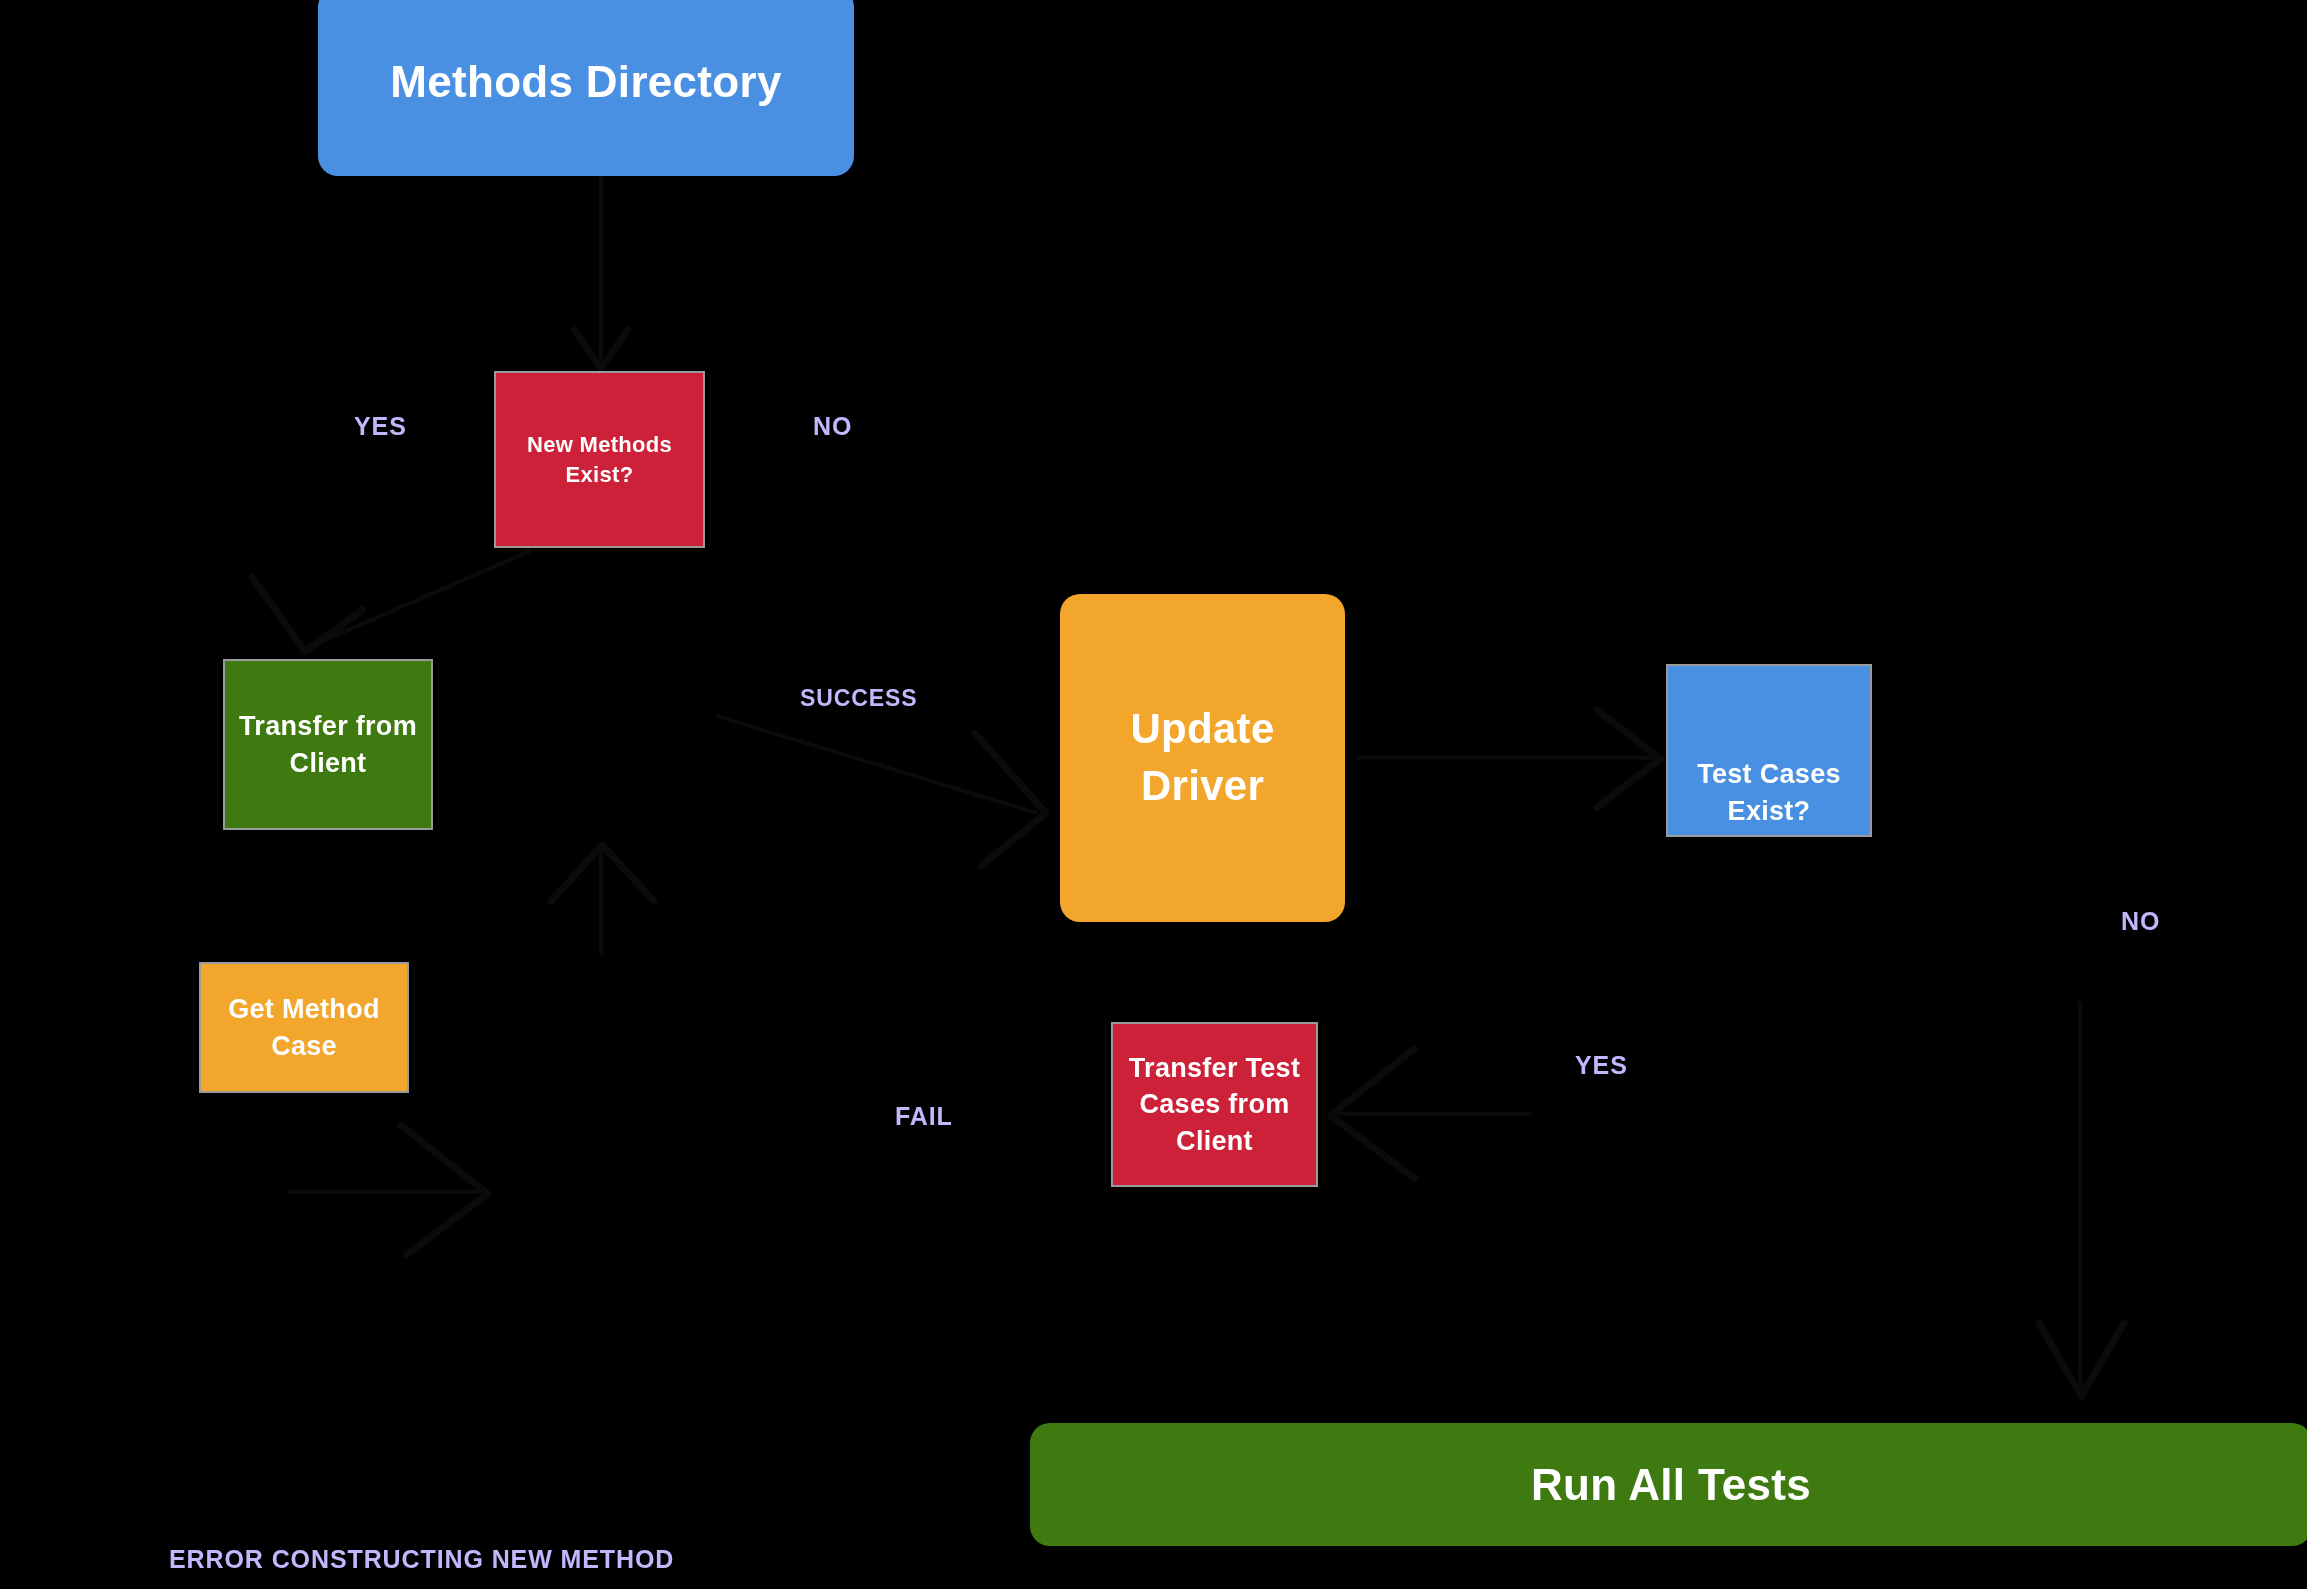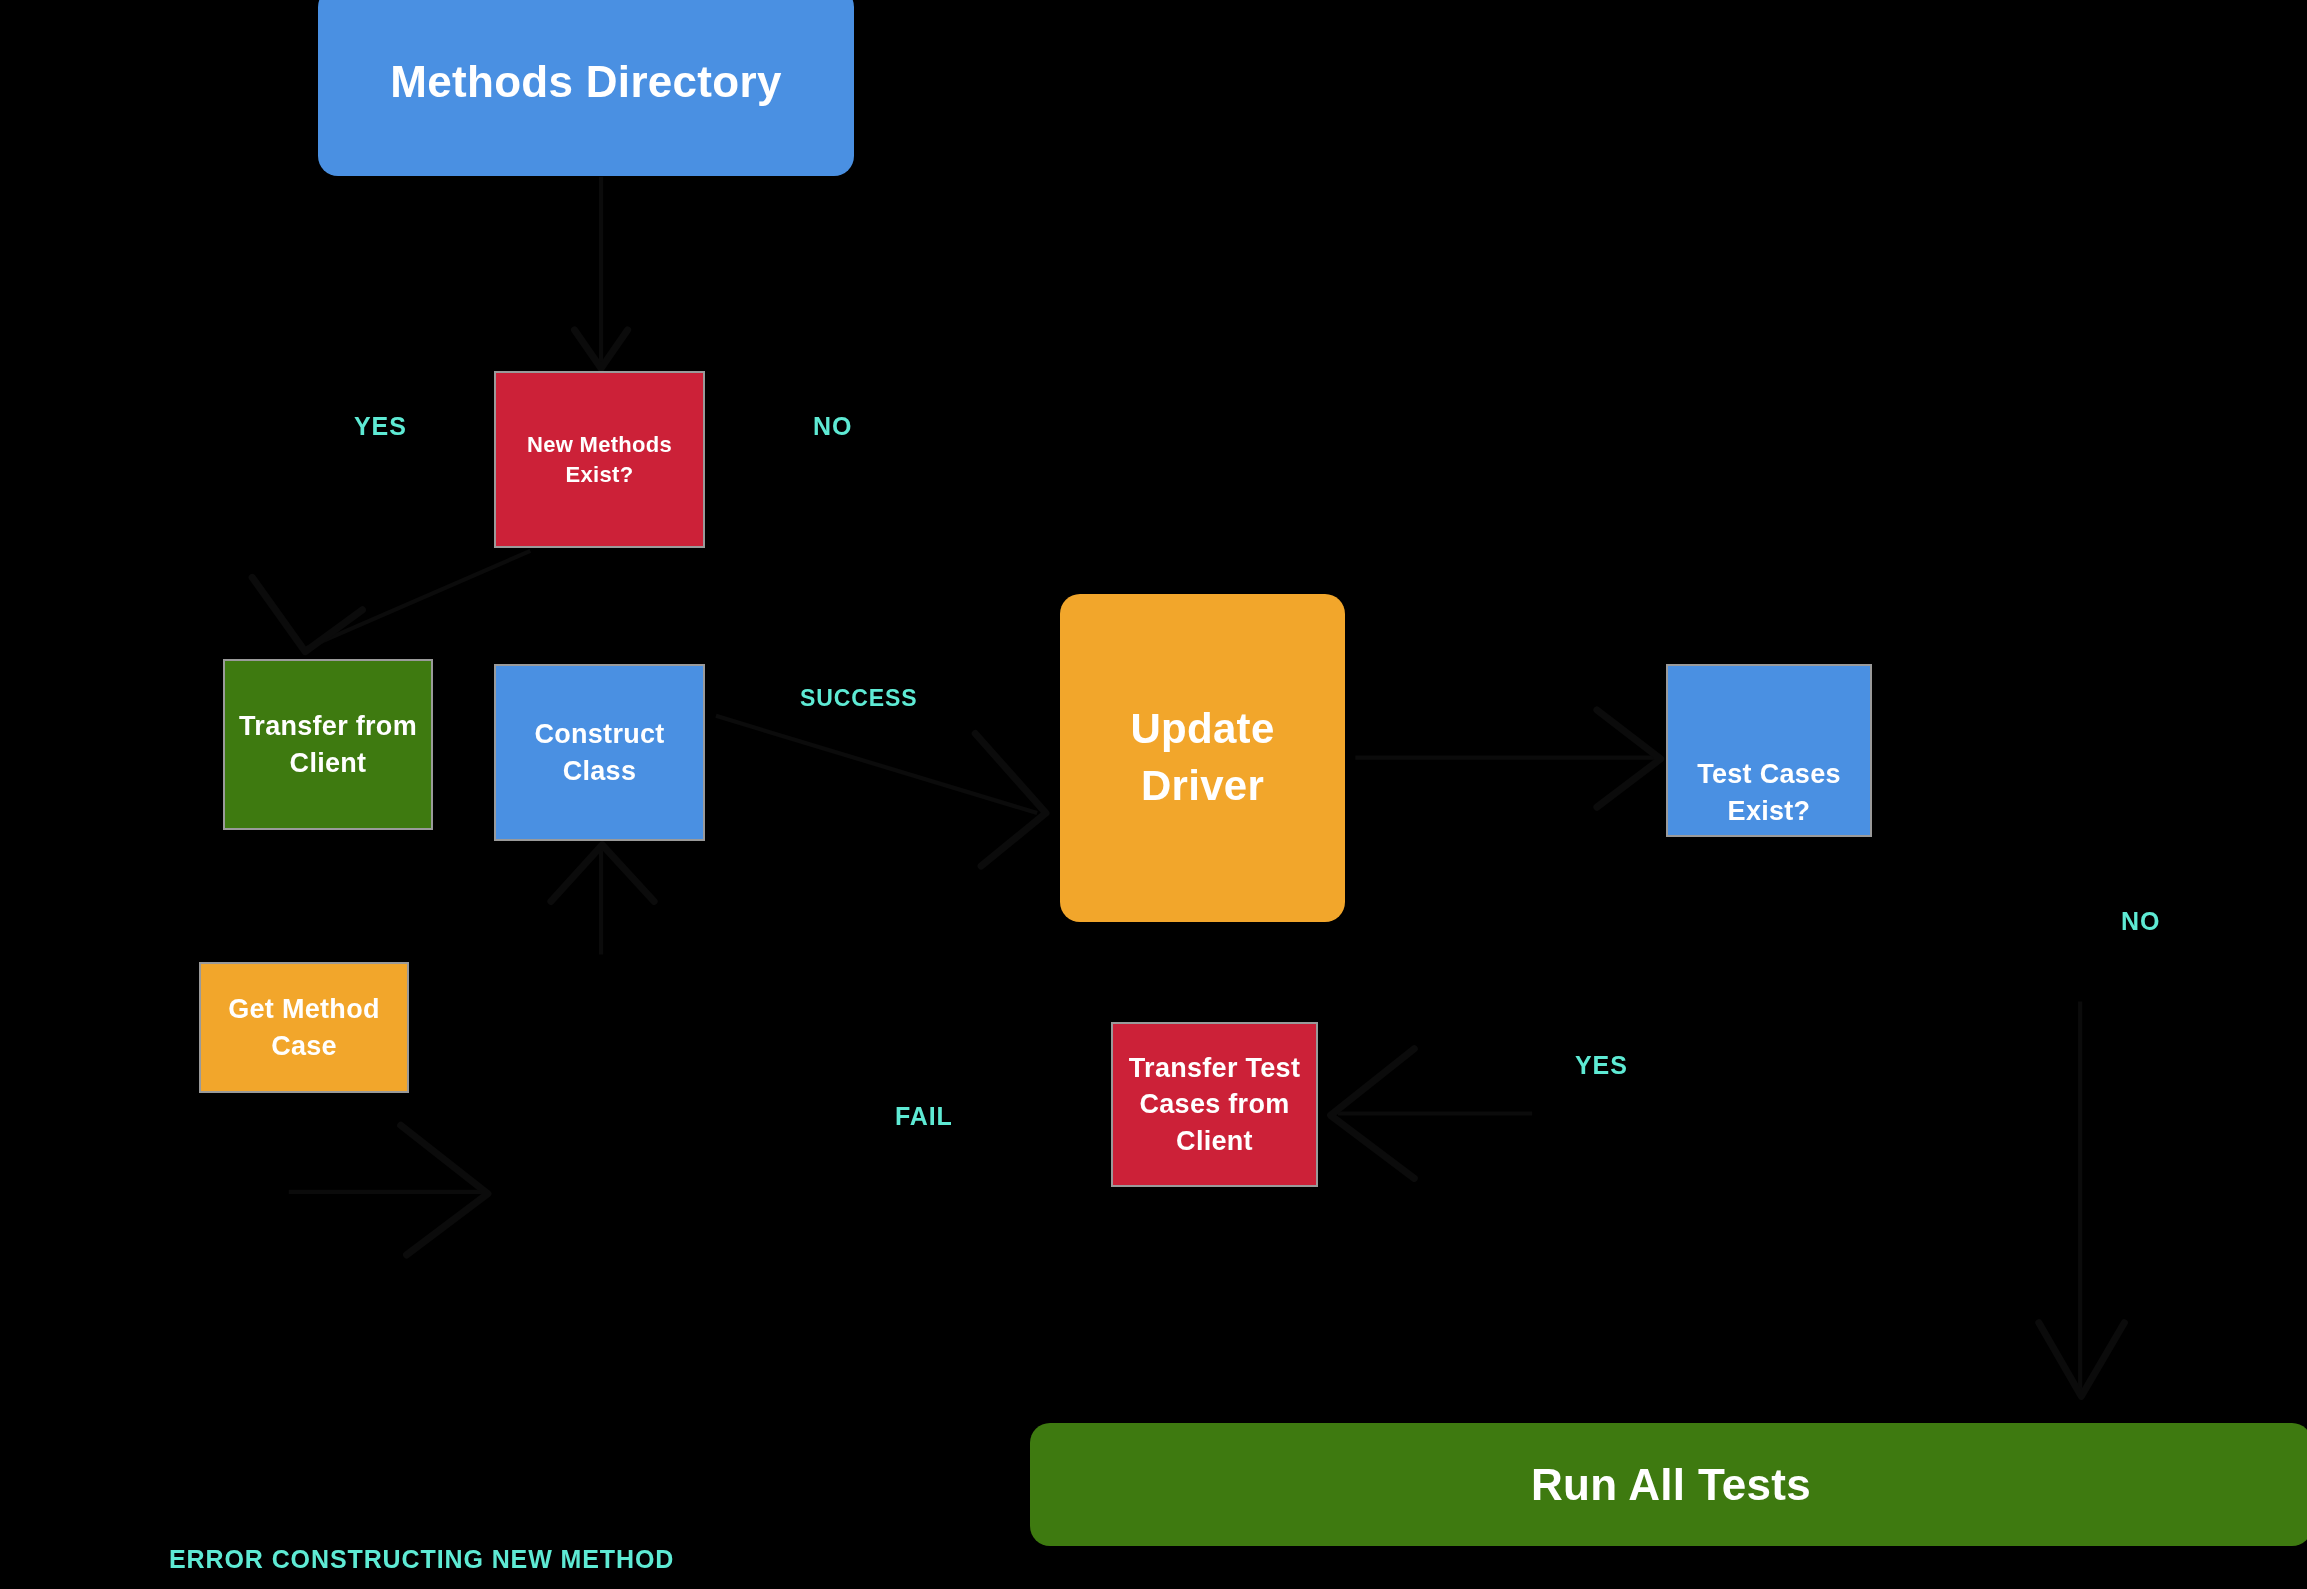--- a/index.html
+++ b/index.html
@@ -29,21 +29,21 @@
     padding: 5.9px 10.6px;
   }
   .node.sq {
     border: 2.9px solid #9a9a9a;
   }
   .node.round {
     border-radius: 20px;
   }
   .edge-label {
     position: absolute;
-    color: #5eead4;
+    color: #c4b5fd;
     font-weight: bold;
     letter-spacing: 0.9px;
     white-space: nowrap;
   }
   svg.wires {
     position: absolute;
     left: 0;
     top: 0;
     width: 2307px;
     height: 1589px;
@@ -117,24 +117,20 @@
   <div class="node sq" style="left:494px; top:371px; width:211px; height:177px; background:#cc2138; font-size:22px;text-align:center;">
     <span class="multiline" style="white-space:pre-line;">New Methods
 Exist?</span>
   </div>
 
   <div class="node sq" style="left:199px; top:659px; width:210px; height:171px; background:#3e7a10; font-size:27px;margin-left:24px;">
     <span style="white-space:pre-line;">Transfer from
 Client</span>
   </div>
 
-  <div class="node sq" style="left:494px; top:664px; width:211px; height:177px; background:#4a90e2; font-size:27px;">
-    <span style="white-space:pre-line;">Construct
-Class</span>
-  </div>
 
   <div class="node round" style="left:1060px; top:594px; width:285px; height:328px; background:#f2a62b; font-size:42px;">
     <span style="white-space:pre-line;">Update
 Driver</span>
   </div>
 
   <div class="node sq" style="left:1666px; top:664px; width:206px; height:173px; background:#4a90e2; font-size:27px;align-items:flex-end;">
     <span style="white-space:pre-line;">Test Cases
 Exist?</span>
   </div>

